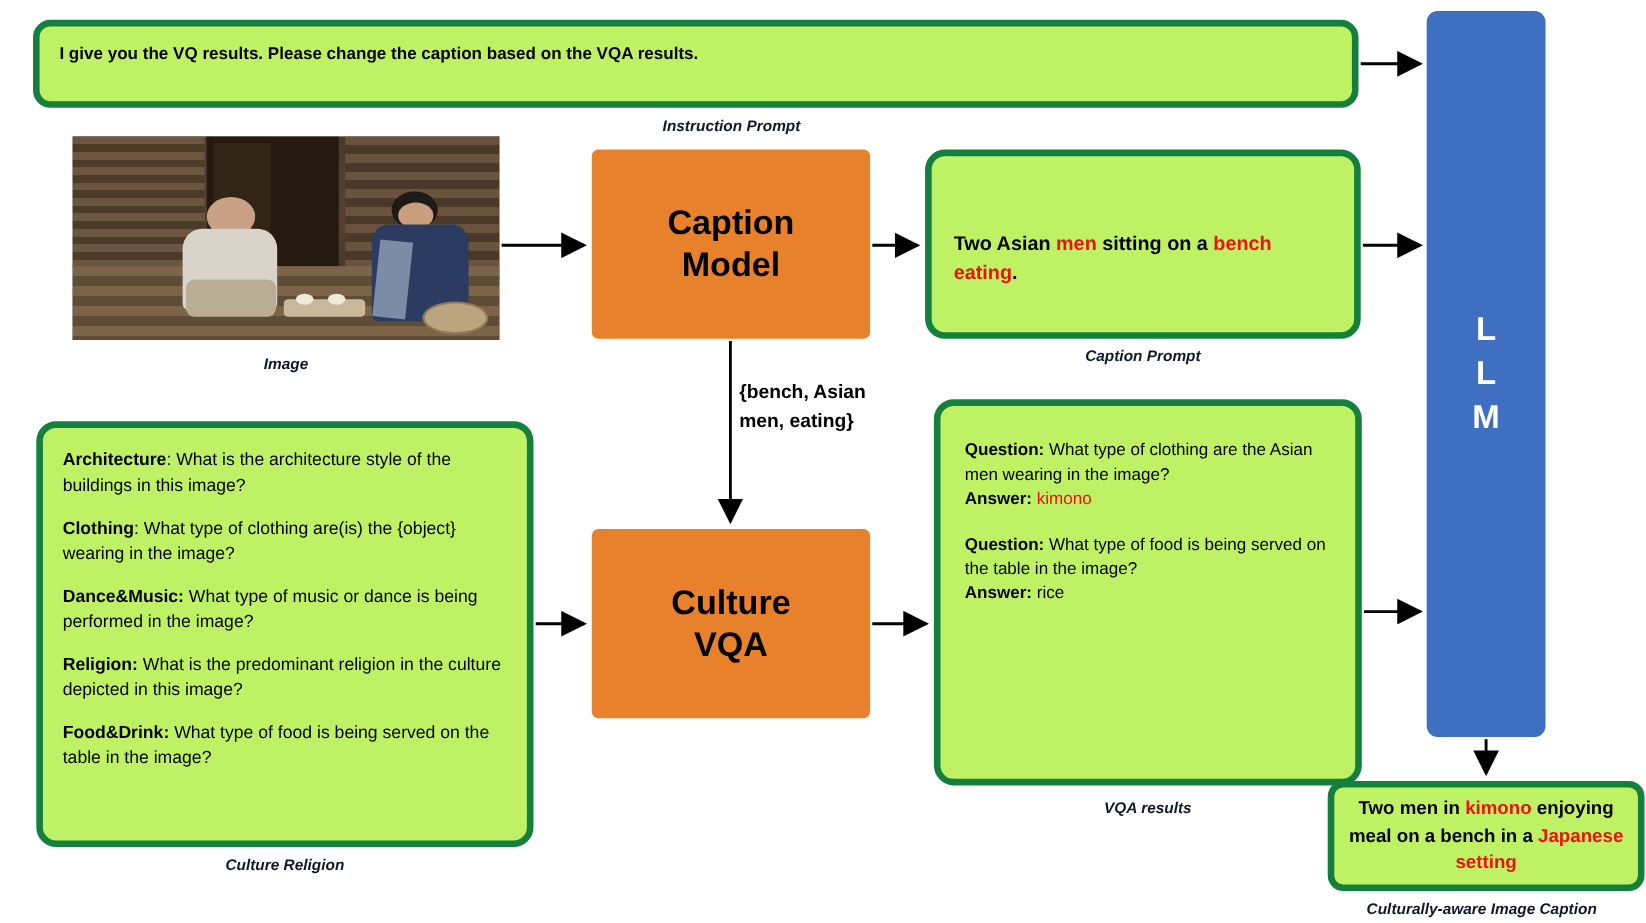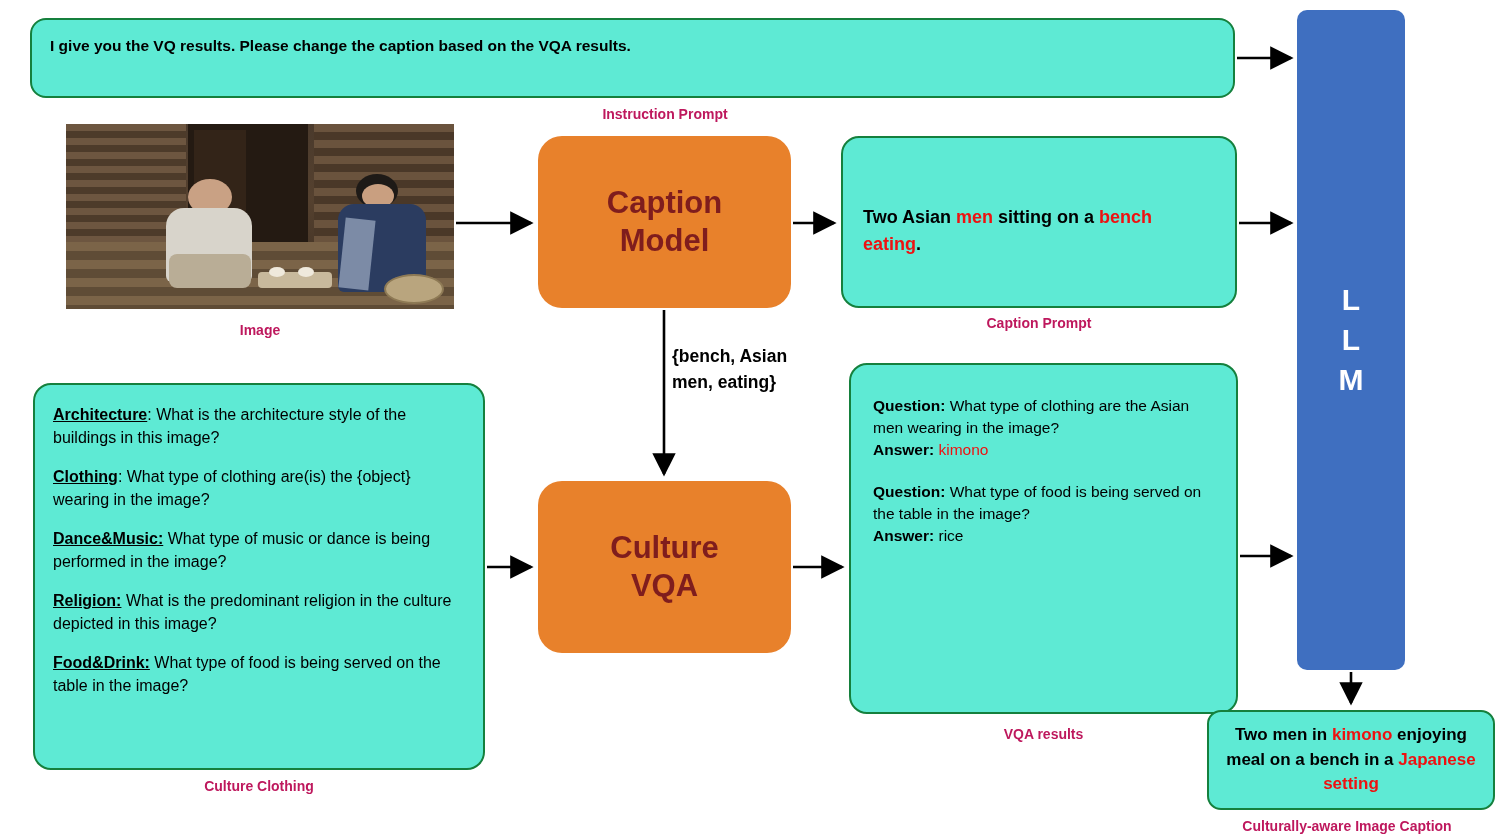--- a/index.html
+++ b/index.html
@@ -14,30 +14,31 @@
   #canvas {
     position: relative;
     width: 1496px;
     height: 839px;
     overflow: hidden;
     background: #ffffff;
   }
   .box {
     position: absolute;
     box-sizing: border-box;
-    border: 2px solid #15803d;
+    border: 6px solid #15803d;
     border-radius: 18px;
-    background: #5eead4;
+    background: #bef264;
   }
   .caption-label {
     position: absolute;
     font-size: 14px;
     font-weight: bold;
     text-align: center;
-    color: #be185d;
+    color: #0f172a;
+    font-style: italic;
   }
   
   #instruction-box {
     left: 30px;
     top: 18px;
     width: 1205px;
     height: 80px;
     border-radius: 16px;
     padding: 14px 18px;
   }
@@ -55,22 +56,22 @@
     height: 185px;
     overflow: hidden;
     background: #6b5a4a;
   }
   .img-layer { position: absolute; }
   
   .proc {
     position: absolute;
     box-sizing: border-box;
     background: #E8812B;
-    border-radius: 24px;
-    color: #7f1d1d;
+    border-radius: 6px;
+    color: #000000;
     font-weight: bold;
     font-size: 31px;
     display: flex;
     align-items: center;
     justify-content: center;
     text-align: center;
     line-height: 1.22;
   }
   #caption-model { left: 538px; top: 136px; width: 253px; height: 172px; }
   #culture-vqa  { left: 538px; top: 481px; width: 253px; height: 172px; }
@@ -96,21 +97,21 @@
     width: 452px;
     height: 387px;
     padding: 18px 16px 10px 18px;
   }
   #culture-question-box p {
     margin: 0 0 16px 0;
     font-size: 16px;
     line-height: 1.44;
   }
   #culture-question-box p:last-child { margin-bottom: 0; }
-  .qcat { font-weight: bold; text-decoration: underline; }
+  .qcat { font-weight: bold; }
   
   #vqa-results-box {
     left: 849px;
     top: 363px;
     width: 389px;
     height: 351px;
     padding: 30px 22px;
   }
   #vqa-results-box .qa { margin-bottom: 20px; }
   #vqa-results-box .qa:last-child { margin-bottom: 0; }
@@ -257,21 +258,21 @@
   </div>
   <div class="caption-label" style="left:841px; top:315px; width:396px;">Caption Prompt</div>
 
   <div class="box" id="culture-question-box">
       <p><span class="qcat">Architecture</span><span>: What is the architecture style of the buildings in this image?</span></p>
       <p><span class="qcat">Clothing</span><span>: What type of clothing are(is) the {object} wearing in the image?</span></p>
       <p><span class="qcat">Dance&amp;Music:</span><span> What type of music or dance is being performed in the image?</span></p>
       <p><span class="qcat">Religion:</span><span> What is the predominant religion in the culture depicted in this image?</span></p>
       <p><span class="qcat">Food&amp;Drink:</span><span> What type of food is being served on the table in the image?</span></p>
     </div>
-  <div class="caption-label" style="left:33px; top:778px; width:452px;">Culture Clothing</div>
+  <div class="caption-label" style="left:33px; top:778px; width:452px;">Culture Religion</div>
 
   <div class="box" id="vqa-results-box">
       <div class="qa">
         <div class="qline"><span class="lbl">Question: </span><span>What type of clothing are the Asian men wearing in the image?</span></div>
         <div class="qline"><span class="lbl">Answer: </span><span class="red">kimono</span></div>
       </div>
       <div class="qa">
         <div class="qline"><span class="lbl">Question: </span><span>What type of food is being served on the table in the image?</span></div>
         <div class="qline"><span class="lbl">Answer: </span><span>rice</span></div>
       </div>

